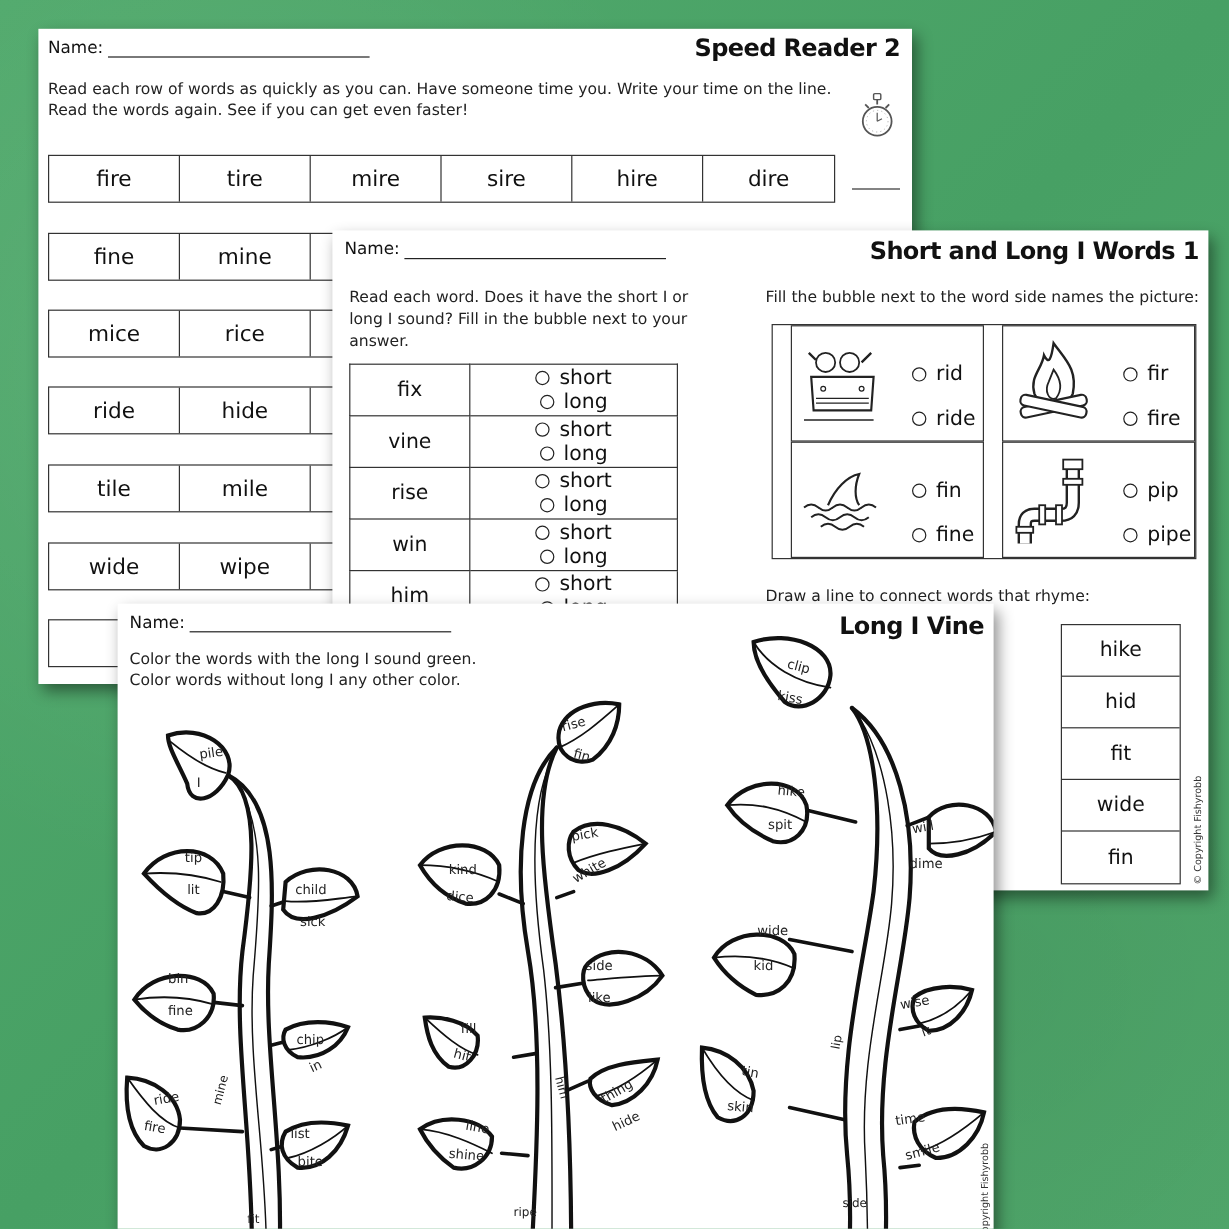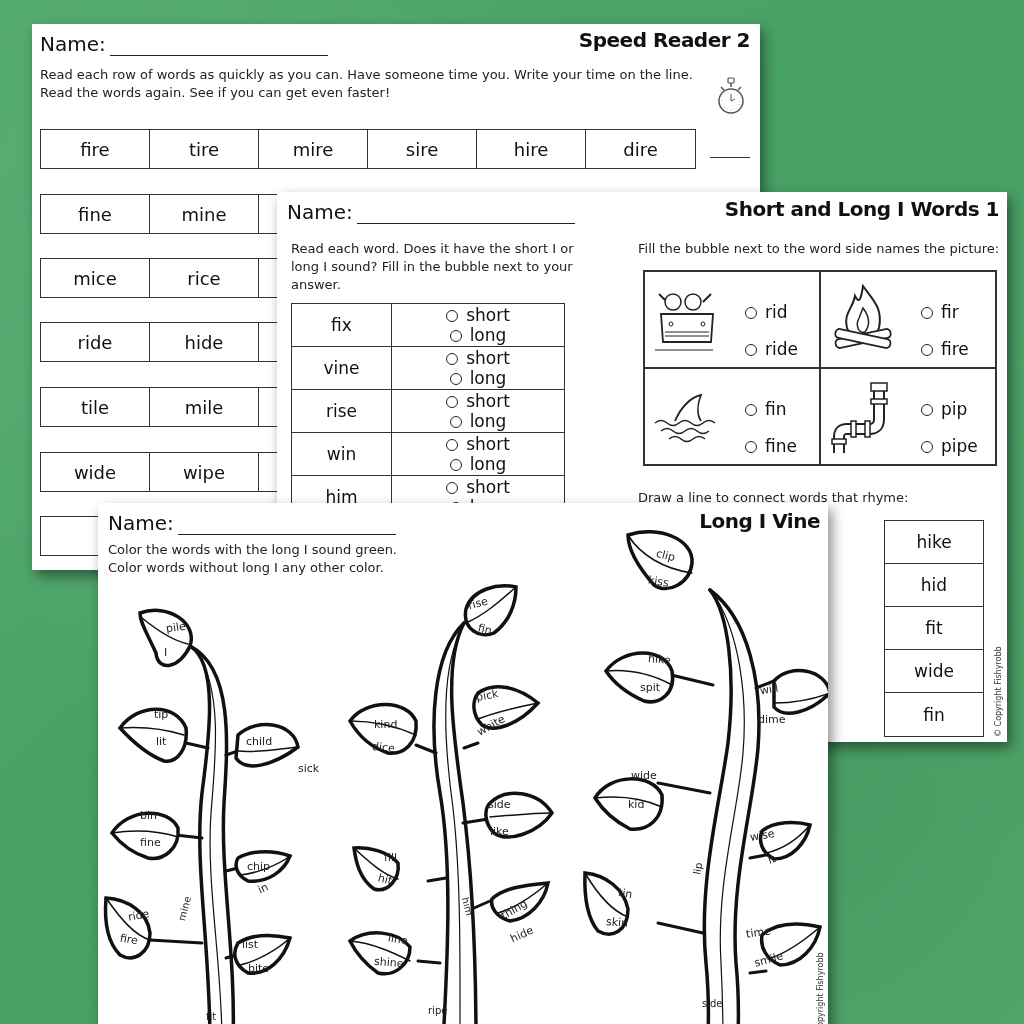--- a/index.html
+++ b/index.html
@@ -12,42 +12,42 @@
       radial-gradient(circle at 80% 80%, rgba(0,0,0,0.06) 0, transparent 45%),
       linear-gradient(135deg, #52aa6d 0%, #47a064 50%, #51a96c 100%);
     font-family: "DejaVu Sans", sans-serif;
     color: #111;
   }
   .page {
     position: absolute;
     background: #fff;
     box-shadow: 4px 6px 12px rgba(0,0,0,0.45);
   }
-  .name-row { position: absolute; font-size: 20px; display: flex; align-items: flex-end; }
+  .name-row { position: absolute; font-size: 14px; display: flex; align-items: flex-end; }
   .name-line { display: inline-block; border-bottom: 1.5px solid #222; margin-left: 4px; height: 14px; }
   .ws-title { position: absolute; font-size: 20px; font-weight: bold; letter-spacing: -0.5px; white-space: nowrap; }
   .instr { position: absolute; font-size: 13px; line-height: 18px; color: #222; }
 
   
   #page-speed { left: 32px; top: 24px; width: 728px; height: 546px; }
   .sr-row { position: absolute; left: 8px; display: flex; height: 40px; border: 1.5px solid #333; }
   .sr-cell { width: 109px; height: 100%; display: flex; align-items: center; justify-content: center; font-size: 18px; border-right: 1.5px solid #333; }
   .sr-cell:last-child { border-right: none; }
   .time-line { position: absolute; border-bottom: 1.5px solid #333; width: 40px; }
   .stopwatch { position: absolute; width: 30px; height: 40px; }
 
   
   #page-short { left: 277px; top: 192px; width: 730px; height: 550px; }
   .sl-table { position: absolute; left: 14px; top: 111px; width: 274px; border: 1.5px solid #333; border-collapse: collapse; }
   .sl-table td { border: 1.5px solid #333; height: 43px; font-size: 17px; }
   .sl-word { width: 100px; text-align: center; }
   .sl-opts { display: flex; justify-content: space-around; align-items: center; flex-direction: column; }
   .bubble { display: inline-block; width: 12px; height: 12px; border: 1.5px solid #222; border-radius: 50%; margin-right: 8px; vertical-align: middle; }
   .pic-grid { position: absolute; left: 366px; top: 78px; width: 354px; height: 196px; border: 1.5px solid #333; display: grid; grid-template-columns: 1fr 1fr; grid-template-rows: 1fr 1fr; }
-  .pic-cell { border: 0.75px solid #333; position: relative; }
+  .pic-cell { border: 0.75px solid #333; position: relative; margin-left: 15px; }
   .pic-art { position: absolute; left: 8px; top: 8px; width: 68px; height: 80px; }
   .pic-opts { position: absolute; left: 100px; top: 22px; font-size: 17px; line-height: 37px; }
   .rhyme-col { position: absolute; left: 607px; top: 328px; width: 100px; border: 1.5px solid #333; }
   .rhyme-cell { height: 43px; border-bottom: 1.5px solid #333; display: flex; align-items: center; justify-content: center; font-size: 17px; }
   .rhyme-cell:last-child { border-bottom: none; }
   .copyright { position: absolute; font-size: 8px; transform: rotate(-90deg); transform-origin: left top; white-space: nowrap; color: #333; }
 
   
   #page-vine { left: 98px; top: 503px; width: 730px; height: 540px; }
   .vine-svg { position: absolute; left: 0; top: 0; }
@@ -343,21 +343,21 @@
       <path d="M664 432 C680 418 704 420 722 424 C718 444 702 462 682 462 C668 456 662 444 664 432 Z"></path>
       <path d="M670 456 C690 450 708 436 722 424" fill="none" stroke-width="1.5"></path>
     </g>
   </svg>
 
   <div class="leaf-word" style="left:68px; top:118px; transform:rotate(-8deg);">pile</div>
   <div class="leaf-word" style="left:66px; top:143px;">I</div>
   <div class="leaf-word" style="left:56px; top:205px;">tip</div>
   <div class="leaf-word" style="left:58px; top:232px;">lit</div>
   <div class="leaf-word" style="left:148px; top:232px;">child</div>
-  <div class="leaf-word" style="left:152px; top:259px;margin-left:48px;">sick</div>
+  <div class="leaf-word" style="left:152px; top:259px;">sick</div>
   <div class="leaf-word" style="left:42px; top:306px;">bin</div>
   <div class="leaf-word" style="left:42px; top:333px;">fine</div>
   <div class="leaf-word" style="left:149px; top:357px;">chip</div>
   <div class="leaf-word" style="left:160px; top:379px; transform:rotate(-25deg);">in</div>
   <div class="leaf-word" style="left:30px; top:406px; transform:rotate(-10deg);">ride</div>
   <div class="leaf-word" style="left:22px; top:430px; transform:rotate(10deg);">fire</div>
   <div class="leaf-word" style="left:144px; top:435px;">list</div>
   <div class="leaf-word" style="left:150px; top:459px;">bite</div>
   <div class="stem-word" style="left:74px; top:400px; transform:rotate(-75deg);">mine</div>
   <div class="stem-word" style="left:108px; top:508px;">fit</div>

